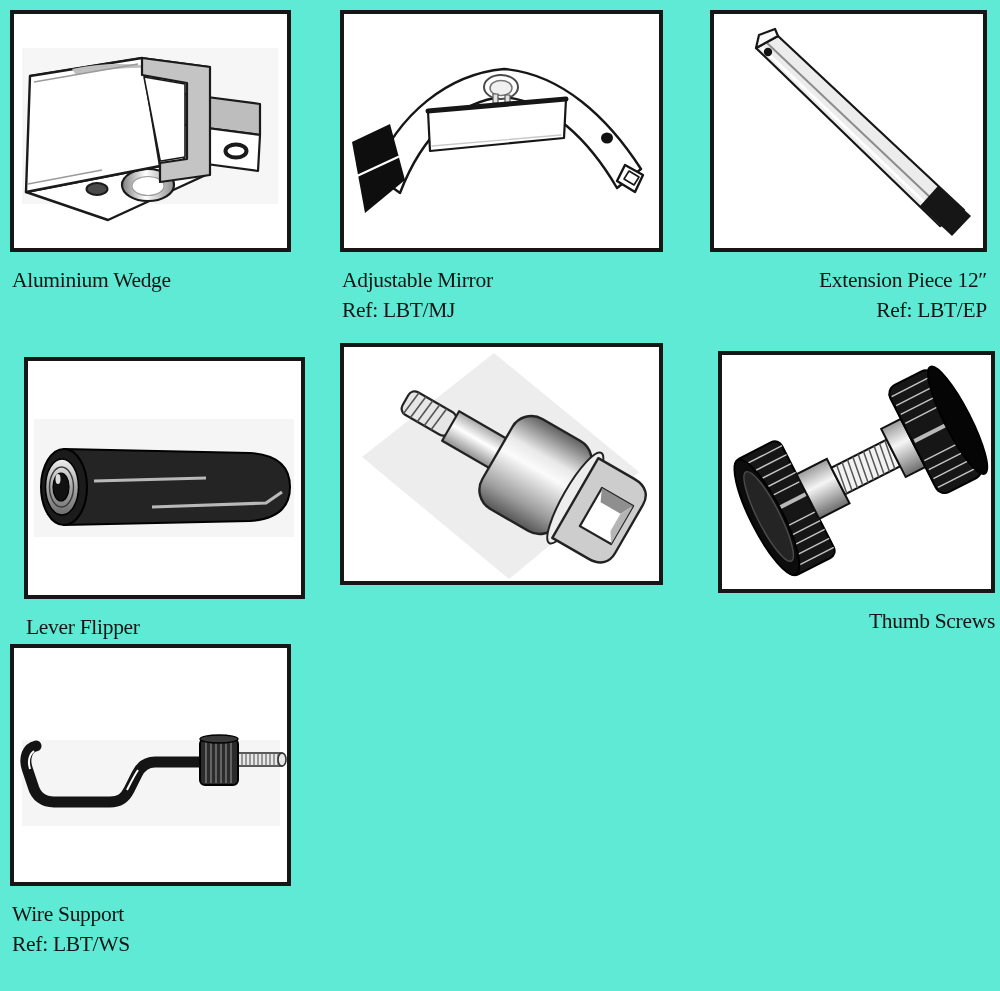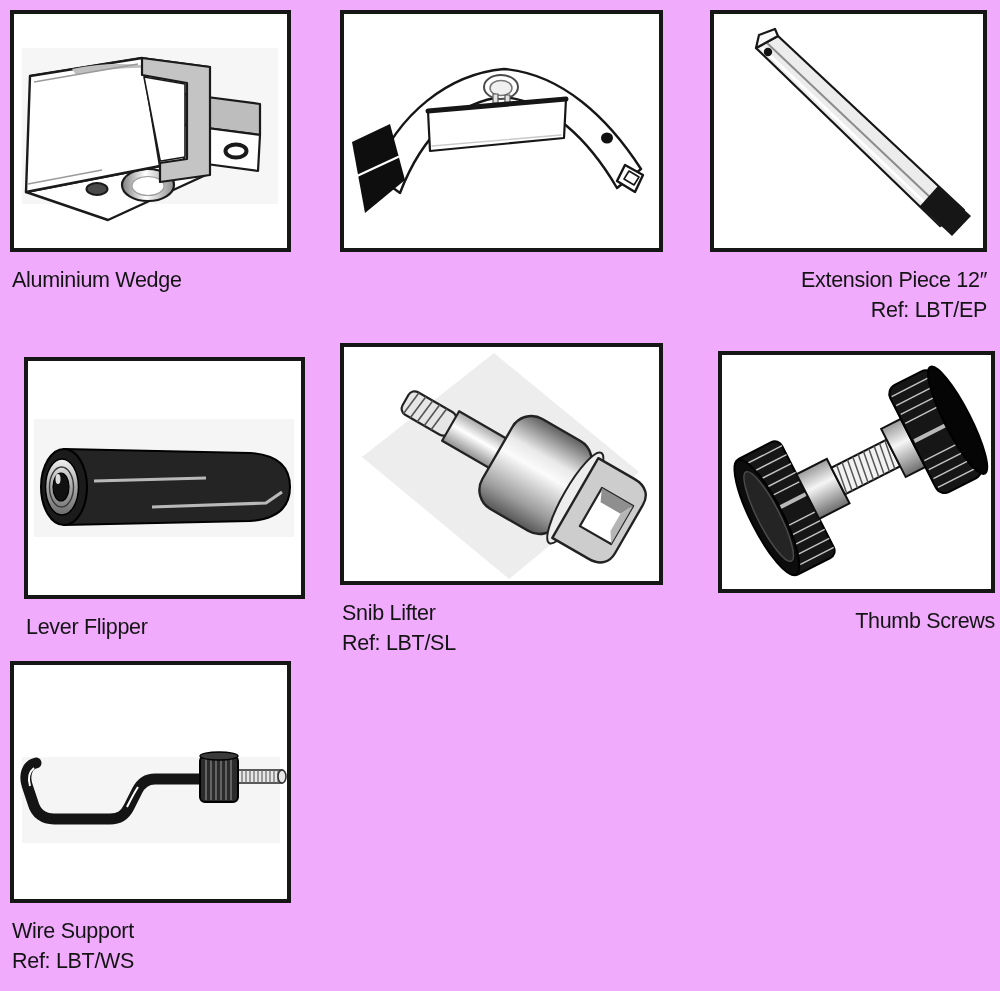--- a/index.html
+++ b/index.html
@@ -1,27 +1,27 @@
 <!DOCTYPE html>
 <html><head>
 <meta charset="utf-8">
 <style>
   html,body { margin:0; padding:0; background:#ffffff; }
   #page {
-    position:relative; width:1000px; height:991px; background:#f0abfc;
-    font-family:Liberation Sans, sans-serif; color:#111;
+    position:relative; width:1000px; height:991px; background:#5eead4;
+    font-family:Liberation Serif, serif; color:#111;
     overflow:hidden;
   }
   .cell { position:absolute; }
   .c1 { left:10px;  width:281px; }
   .c2 { left:340px; width:323px; }
   .c3 { left:710px; width:277px;text-align:right; }
   .r1 { top:10px; }
   .r2 { top:343px; }
-  .r3 { top:661px;border-radius:19px; }
+  .r3 { top:644px;border-radius:19px; }
   .box {
     height:242px; box-sizing:border-box; border:4px solid #161616;
     background:#ffffff; overflow:hidden;
   }
   .box svg { display:block; width:100%; height:100%; }
   .caption { margin-top:13px; padding-left:2px; }
   .pname, .pref {
     font-size:21.5px; line-height:30px; letter-spacing:-0.3px;
     color:#141414; white-space:nowrap;
   }
@@ -81,20 +81,22 @@
           <polygon points="84,97 222,85 220,124 86,137" fill="#ffffff" stroke-width="2.2"></polygon>
           <line x1="84" y1="97" x2="222" y2="85" stroke-width="5"></line>
           <line x1="88" y1="132" x2="217" y2="121" stroke="#c9c9c9" stroke-width="1.4"></line>
           <ellipse cx="263" cy="124" rx="6" ry="5.5" fill="#111111" stroke="none"></ellipse>
           <polygon points="281,151 299,161 291,178 273,167" fill="#ffffff" stroke-width="2.4"></polygon>
           <polygon points="285,157 295,163 290,171 280,165" fill="#ffffff" stroke-width="1.6"></polygon>
         </g>
       </svg>
     </div>
     <figcaption class="caption">
+      <div class="pname">Adjustable Mirror</div>
+      <div class="pref">Ref: LBT/MJ</div>
     </figcaption>
   </figure>
 
   <figure class="cell c3 r1" style="margin:0">
     <div class="box">
       <svg viewBox="0 0 269 234">
         <g stroke="#161616" stroke-linejoin="round">
           <polygon points="42,34 64,22 250,196 226,212" fill="#ececec" stroke-width="2.2"></polygon>
           <line x1="53" y1="29" x2="237" y2="203" stroke="#8c8c8c" stroke-width="2"></line>
           <line x1="48" y1="34" x2="230" y2="207" stroke="#ffffff" stroke-width="3"></line>
@@ -164,24 +166,20 @@
           <rect x="96" y="133" width="56" height="34" fill="url(#shaftG)" stroke-width="2.2"></rect>
           <rect x="150" y="98" width="88" height="104" rx="22" fill="url(#barrelG)" stroke-width="2.4"></rect>
           <ellipse cx="240" cy="150" rx="12" ry="52" fill="#ededed" stroke-width="2"></ellipse>
           <path d="M 240,104 L 282,104 C 296,104 302,112 302,122 L 302,178 C 302,188 296,196 282,196 L 240,196 Z" fill="#cdcdcd" stroke-width="2.4"></path>
           <rect x="258" y="128" width="36" height="44" fill="#ffffff" stroke-width="2.2"></rect>
           <polygon points="258,128 294,128 287,141 264,141" fill="#8f8f8f" stroke="none"></polygon>
           <polygon points="294,128 294,172 287,161 287,141" fill="#b5b5b5" stroke="none"></polygon>
         </g>
       </svg>
     </div>
-    <figcaption class="caption">
-      <div class="pname">Snib Lifter</div>
-      <div class="pref">Ref: LBT/SL</div>
-    </figcaption>
   </figure>
 
   <figure class="cell c3 r2" style="margin:8px">
     <div class="box">
       <svg viewBox="0 0 269 234">
         <defs>
           <linearGradient id="silver2" x1="0" y1="0" x2="0" y2="1">
             <stop offset="0" stop-color="#9a9a9a"></stop>
               <stop offset="0.4" stop-color="#f5f5f5"></stop>
               <stop offset="1" stop-color="#6d6d6d"></stop>

